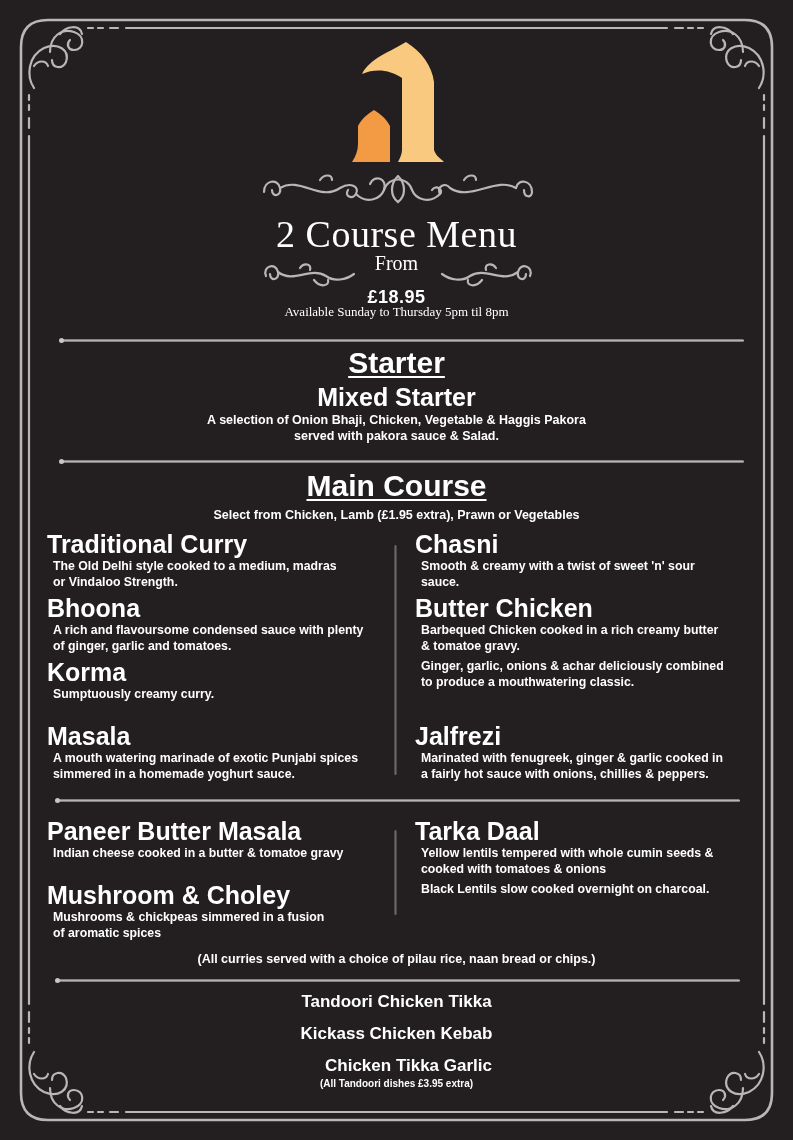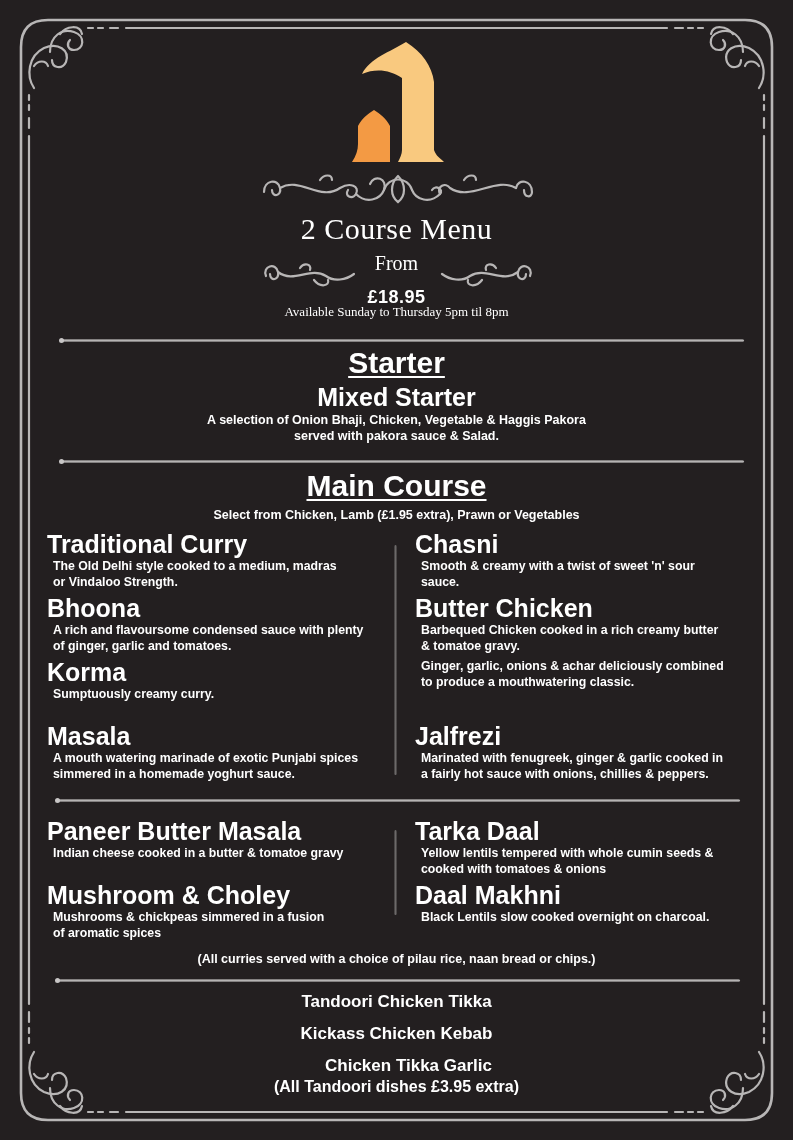--- a/index.html
+++ b/index.html
@@ -7,40 +7,40 @@
     body { position: relative; font-family: "Liberation Sans", sans-serif; color: #ffffff; }
 
     .frame-svg { position: absolute; left: 0; top: 0; width: 793px; height: 1140px; pointer-events: none; }
 
     .abs { position: absolute; }
     .center { left: 0; width: 793px; text-align: center; }
 
     .logo { position: absolute; left: 340px; top: 38px; width: 110px; height: 130px; }
     .flourish { position: absolute; }
 
-    .title { font-family: "Liberation Serif", serif; font-size: 30px; top: 212px; letter-spacing: 0.5px; }
+    .title { font-family: "Liberation Serif", serif; font-size: 38px; top: 212px; letter-spacing: 0.5px; }
     .from { font-family: "Liberation Serif", serif; font-size: 20px; top: 252px; }
     .price { font-family: "Liberation Sans", sans-serif; font-weight: bold; font-size: 18px; top: 287px; letter-spacing: 0.5px; }
     .avail { font-family: "Liberation Serif", serif; font-size: 13px; top: 304px; }
 
     .hr { position: absolute; height: 3px; background: linear-gradient(#6a6767, #b5b3b3, #6a6767); border-radius: 2px; }
     .hr::before { content: ""; position: absolute; left: -2px; top: -1px; width: 5px; height: 5px; border-radius: 50%; background: #c8c6c6; }
 
     .section-head { font-weight: bold; font-size: 30px; text-decoration: underline; text-decoration-thickness: 2px; text-underline-offset: 3px; }
     .dish-center { font-weight: bold; font-size: 25px; }
     .desc-center { font-weight: bold; font-size: 12.5px; line-height: 16px; }
 
     .item { position: absolute; }
     .item-name { font-weight: bold; font-size: 25px; line-height: 28px; white-space: nowrap; }
     .item-desc { font-weight: bold; font-size: 12.3px; line-height: 16px; padding-left: 6px; white-space: nowrap; }
 
     .vdiv { position: absolute; width: 3px; background: linear-gradient(90deg, #3a3737, #6c6969, #3a3737); border-radius: 2px; }
 
     .tandoori { font-weight: bold; font-size: 17px; line-height: 32px; }
-    .tnote { font-weight: bold; font-size: 16px; }
+    .tnote { font-weight: bold; font-size: 10px; }
   </style>
 </head>
 <body>
 
 <svg class="frame-svg" viewBox="0 0 793 1140" xmlns="http://www.w3.org/2000/svg">
   <g fill="none" stroke="#b8b6b6" stroke-width="2.6" stroke-linecap="round">
 
     <path d="M48 20 H745 Q772 20 772 47 V1093 Q772 1120 745 1120 H48 Q21 1120 21 1093 V47 Q21 20 48 20 Z"></path>
   </g>
   <g fill="none" stroke="#b8b6b6" stroke-width="2.2" stroke-linecap="round">
@@ -205,21 +205,20 @@
 </div>
 
 <div class="vdiv" style="left:394px; top:830px; height:85px;"></div>
 
 <div class="item" style="left:415px; top:817px;">
   <div class="item-name">Tarka Daal</div>
   <div class="item-desc">Yellow lentils tempered with whole cumin seeds &amp;</div>
   <div class="item-desc">cooked with tomatoes &amp; onions</div>
 </div>
 <div class="item" style="left:415px; top:881px;">
-  <div class="item-name">Daal Makhni</div>
   <div class="item-desc">Black Lentils slow cooked overnight on charcoal.</div>
 </div>
 
 <div class="abs center desc-center" style="top:951px;">(All curries served with a choice of pilau rice, naan bread or chips.)</div>
 
 <div class="hr" style="left:57px; top:979px; width:683px;"></div>
 
 <div class="abs center tandoori" style="top:986px;">Tandoori Chicken Tikka</div>
 <div class="abs center tandoori" style="top:1018px;">Kickass Chicken Kebab</div>
 <div class="abs center tandoori" style="top:1050px;padding-left:24px;">Chicken Tikka Garlic</div>

